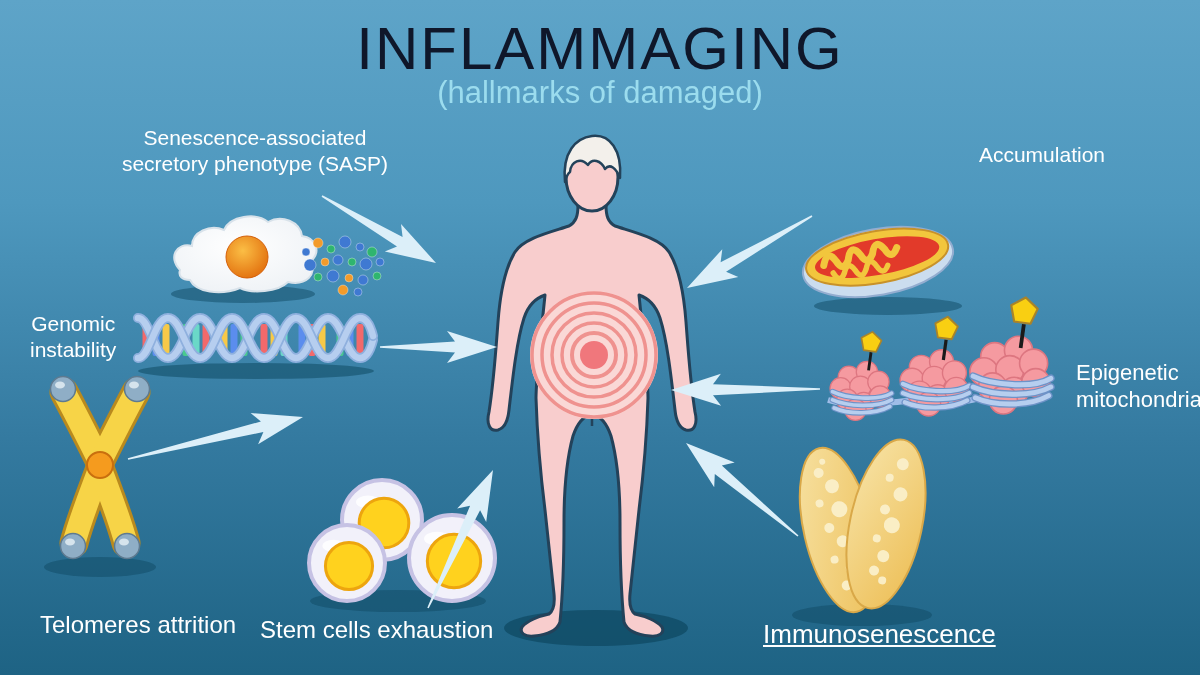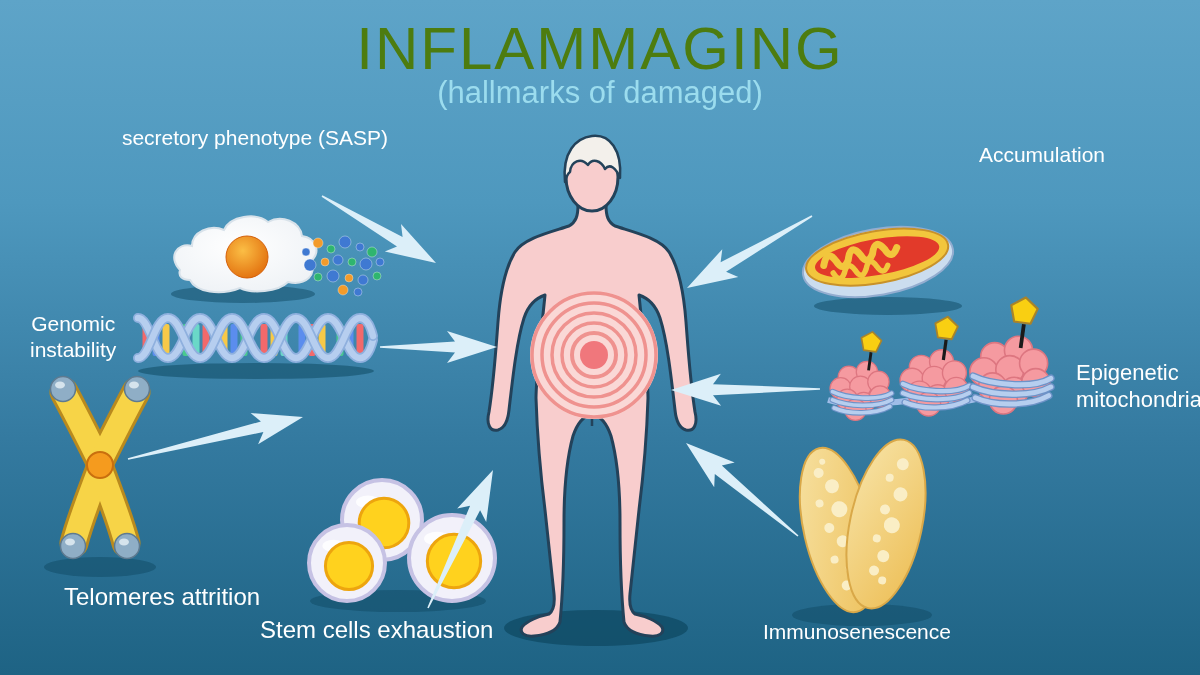--- a/index.html
+++ b/index.html
@@ -2,32 +2,32 @@
 <html><head>
 <meta charset="utf-8">
 <style>
   html,body{margin:0;padding:0;}
   body{width:1200px;height:675px;overflow:hidden;position:relative;
        font-family:"Liberation Sans", sans-serif;
        background:linear-gradient(180deg,#5EA4C8 0%,#4E98BE 30%,#347AA0 65%,#1E6384 100%);}
   .stage{position:absolute;left:0;top:0;width:1200px;height:675px;}
   svg.scene{position:absolute;left:0;top:0;}
   .txt{position:absolute;color:#FFFFFF;line-height:1.22;}
-  .title{left:0;right:0;top:12px;text-align:center;font-size:60px;letter-spacing:2px;color:#4d7c0f;}
+  .title{left:0;right:0;top:12px;text-align:center;font-size:60px;letter-spacing:2px;color:#0f172a;}
   .subtitle{left:0;right:0;top:74px;text-align:center;font-size:31px;color:#9BDCEE;}
   .lbl{font-size:21px;}
   .lbl-big{font-size:24px;}
   .center{text-align:center;}
   .sasp{left:60px;top:125px;width:390px;}
   .mito{left:715px;top:142px;width:390px;text-align:right;}
   .genomic{left:30px;top:311px;text-align:center;}
   .epigenetic{left:1076px;top:360px;font-size:22px;}
-  .telomeres{left:40px;top:582px;margin-left:24px;}
+  .telomeres{left:40px;top:610px;}
   .stem{left:260px;top:615px;}
-  .immuno{left:763px;top:619px;font-size:21px;}
+  .immuno{left:763px;top:619px;font-size:26px;text-decoration:underline;}
 </style>
 </head>
 <body>
 
 <div class="stage">
 
   <svg class="scene" id="scene" width="1200" height="675" viewBox="0 0 1200 675">
     <defs>
       <radialGradient id="yolkG" cx="40%" cy="35%" r="75%">
         <stop offset="0%" stop-color="#FBBE45"></stop>
@@ -309,20 +309,21 @@
         <polygon points="811.6,215.3 720.6,262.3 722.3,249.2 687,288 738.3,276.9 726.1,271.8 812.4,216.7" fill="#DCEFF9"></polygon>
         <polygon points="820,388.2 713,384.2 720.9,373.7 671,390 721.1,405.7 713,395.2 820,389.8" fill="#DCEFF9"></polygon>
         <polygon points="798.5,535.4 721.8,465.6 734.7,462.6 686,443 714.2,487.3 714.8,474.1 797.5,536.6" fill="#DCEFF9"></polygon>
       </g>
   </svg>
 
   <div class="txt title">INFLAMMAGING</div>
   <div class="txt subtitle">(hallmarks of damaged)</div>
 
   <div class="txt lbl sasp center">
+    <div>Senescence-associated</div>
     <div>secretory phenotype (SASP)</div>
   </div>
 
   <div class="txt lbl mito center">
     <div>Accumulation</div>
   </div>
 
   <div class="txt lbl genomic">
     <div>Genomic</div>
     <div>instability</div>

